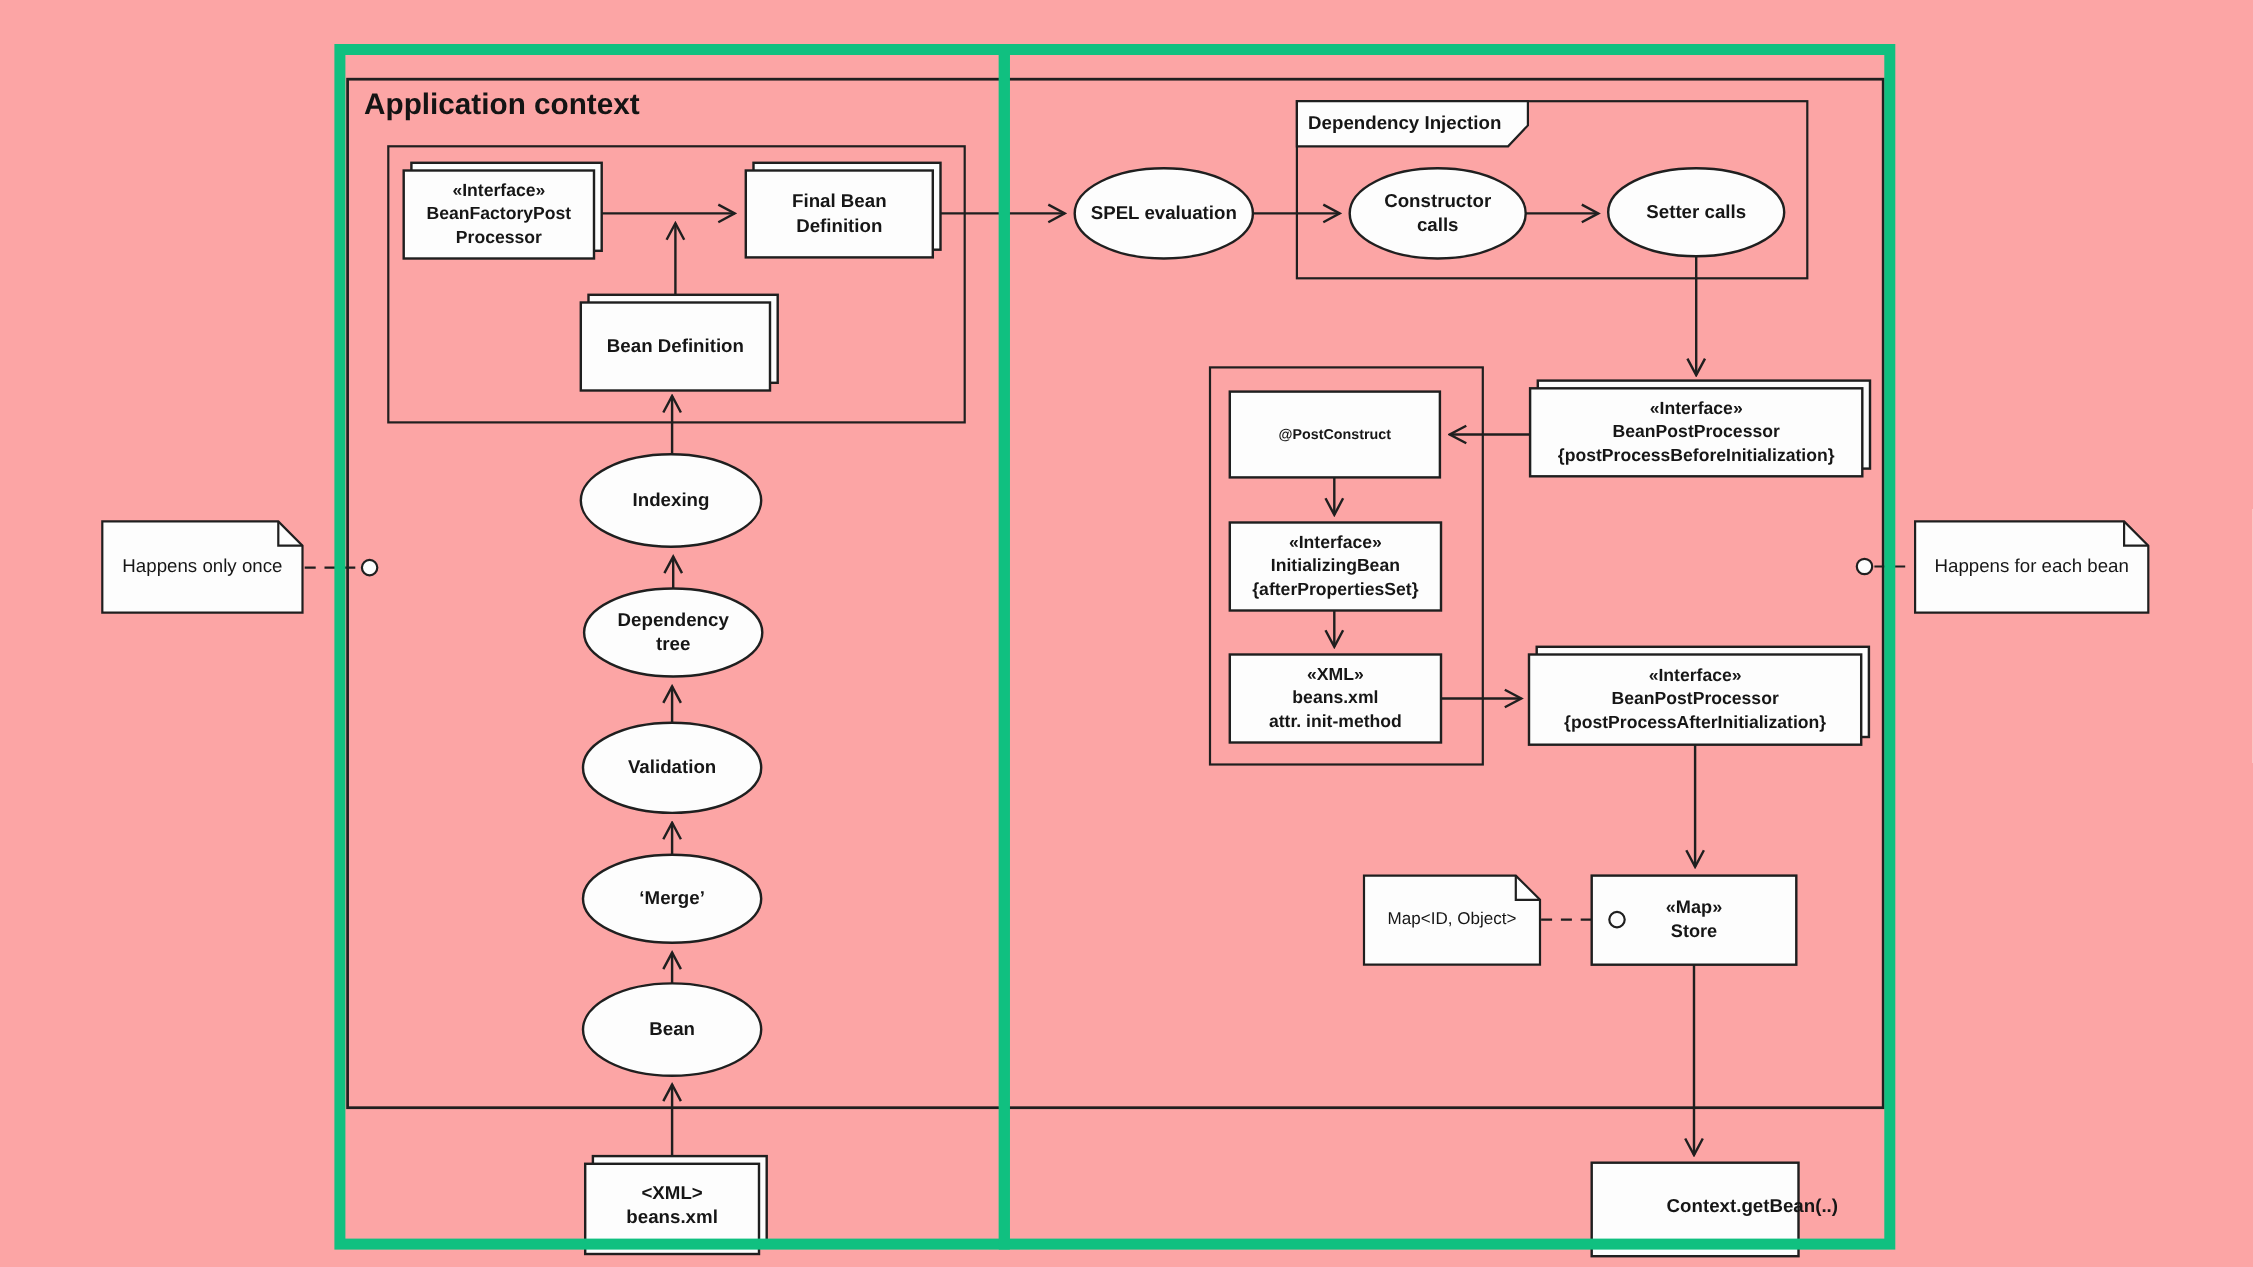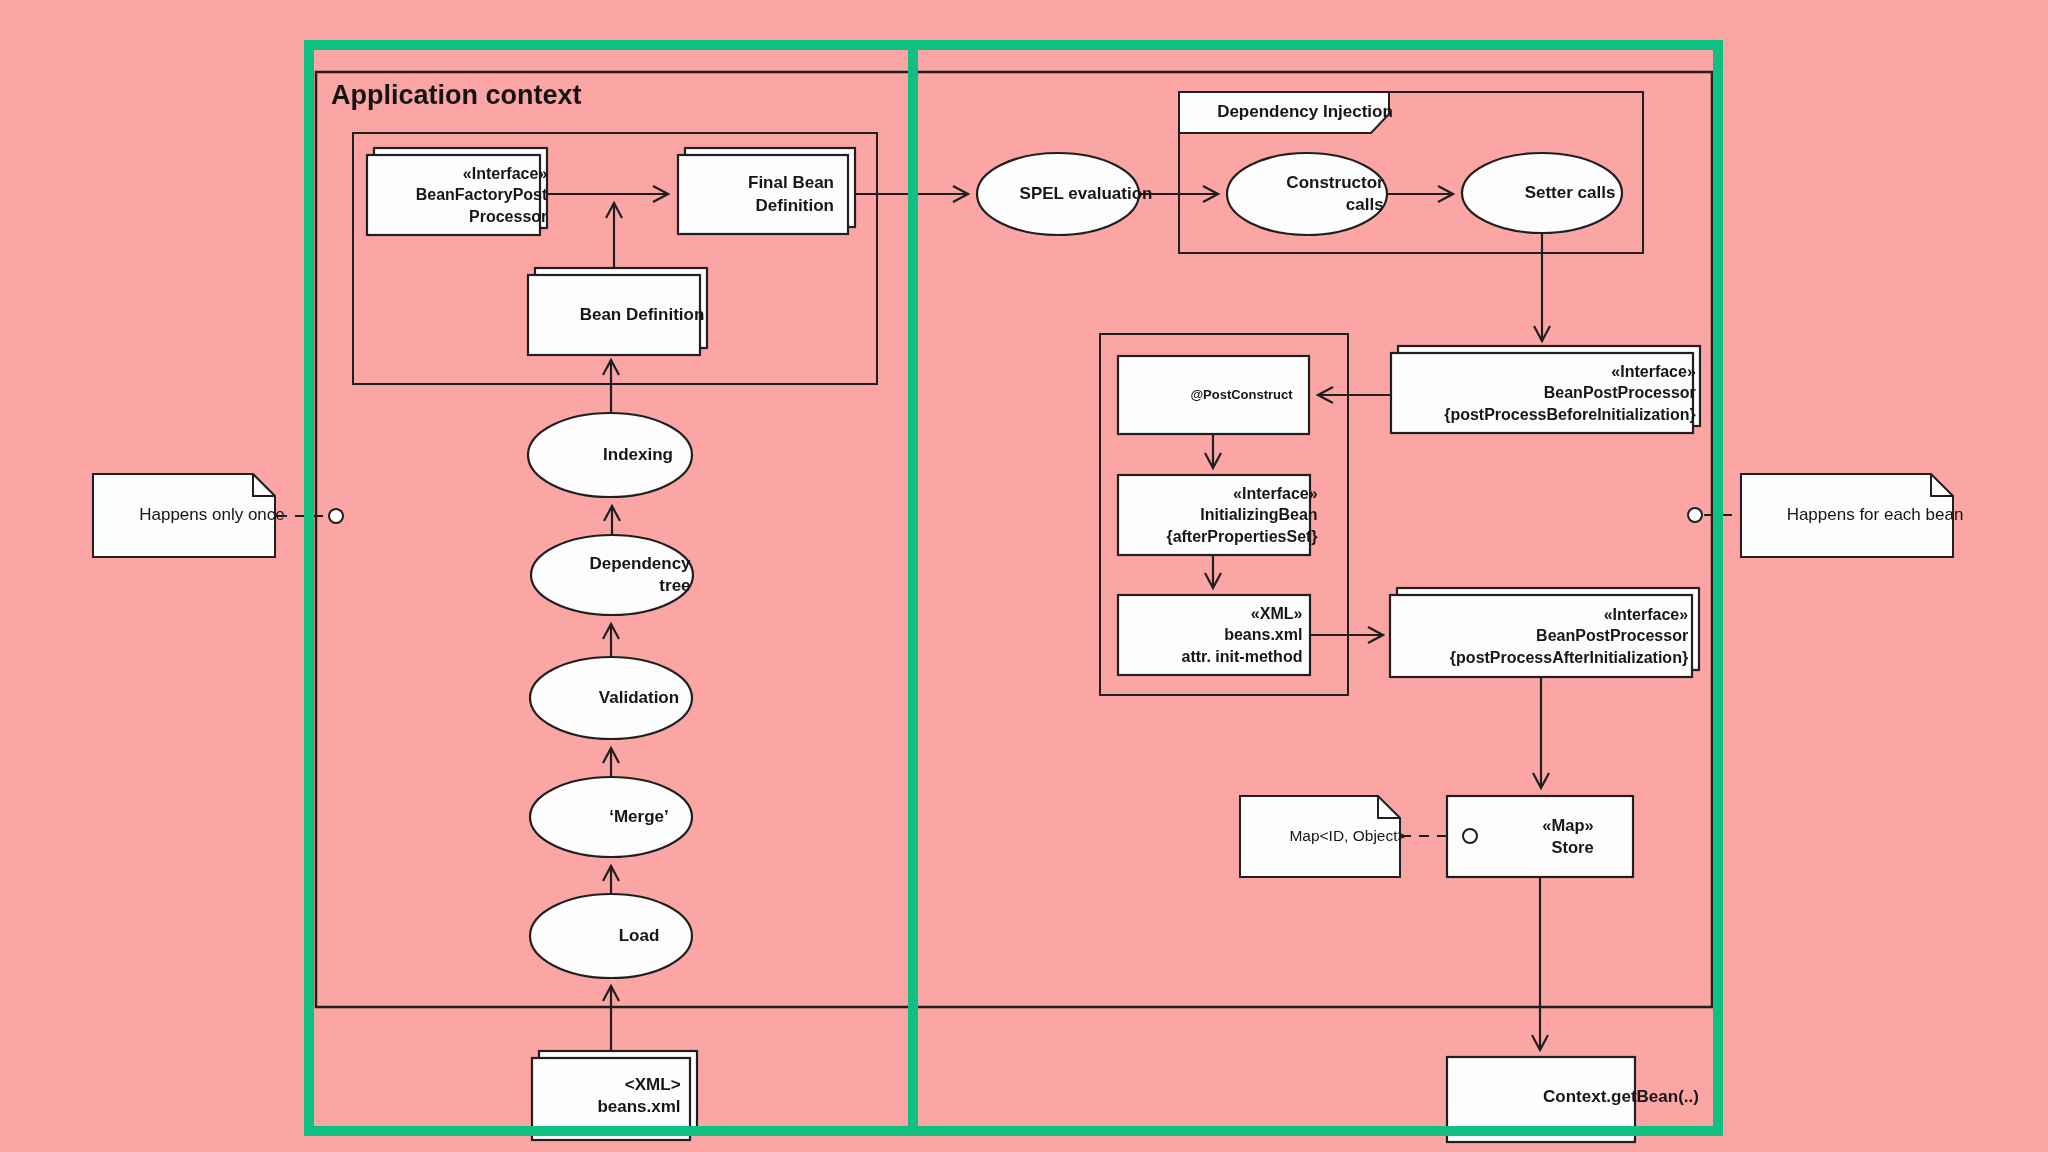--- a/index.html
+++ b/index.html
@@ -3,22 +3,22 @@
 <meta charset="utf-8">
 <style>
   html,body{margin:0;padding:0;background:#fff;}
   #canvas{
     position:relative;width:2048px;height:1152px;background:#fca5a5;
     font-family:"Liberation Sans",sans-serif;color:#141414;overflow:hidden;
   }
   #shapes{position:absolute;left:0;top:0;}
   .lbl{
     position:absolute;display:flex;align-items:center;justify-content:center;
-    text-align:right;white-space:pre-line;font-weight:bold;color:#161616;
-    line-height:1.32;pointer-events:none;padding-left:28px;
+    text-align:center;white-space:pre-line;font-weight:bold;color:#161616;
+    line-height:1.32;pointer-events:none;
   }
   .plain{font-weight:normal;}
   .title{
     position:absolute;font-weight:bold;font-size:27px;color:#141414;
     white-space:nowrap;
   }
 </style>
 </head>
 <body>
 
@@ -149,19 +149,19 @@
 <div class="lbl" style="left:1447px;top:796px;width:186px;height:81px;font-size:16.5px;">«Map»
 Store</div>
 <div class="lbl" style="left:1499px;top:1057px;width:188px;height:80px;font-size:17px;">Context.getBean(..)</div>
 <div class="lbl" style="left:532px;top:1056px;width:158px;height:80px;font-size:17px;">&lt;XML&gt;
 beans.xml</div>
 <div class="lbl" style="left:531px;top:535px;width:162px;height:80px;font-size:17px;">Dependency
 tree</div>
 <div class="lbl" style="left:528px;top:413px;width:164px;height:84px;font-size:17px;">Indexing</div>
 <div class="lbl" style="left:530px;top:657px;width:162px;height:82px;font-size:17px;">Validation</div>
 <div class="lbl" style="left:530px;top:777px;width:162px;height:80px;font-size:17px;">‘Merge’</div>
-<div class="lbl" style="left:530px;top:894px;width:162px;height:84px;font-size:17px;">Load</div>
+<div class="lbl" style="left:530px;top:894px;width:162px;height:84px;font-size:17px;">Bean</div>
 
 <div class="lbl plain" style="left:97px;top:474px;width:174px;height:83px;font-size:17px;">Happens only once</div>
 <div class="lbl plain" style="left:1745px;top:474px;width:204px;height:83px;font-size:17px;">Happens for each bean</div>
 <div class="lbl plain" style="left:1244px;top:796px;width:152px;height:81px;font-size:15.5px;">Map&lt;ID, Object&gt;</div>
 
 </div>
 
 </body></html>

